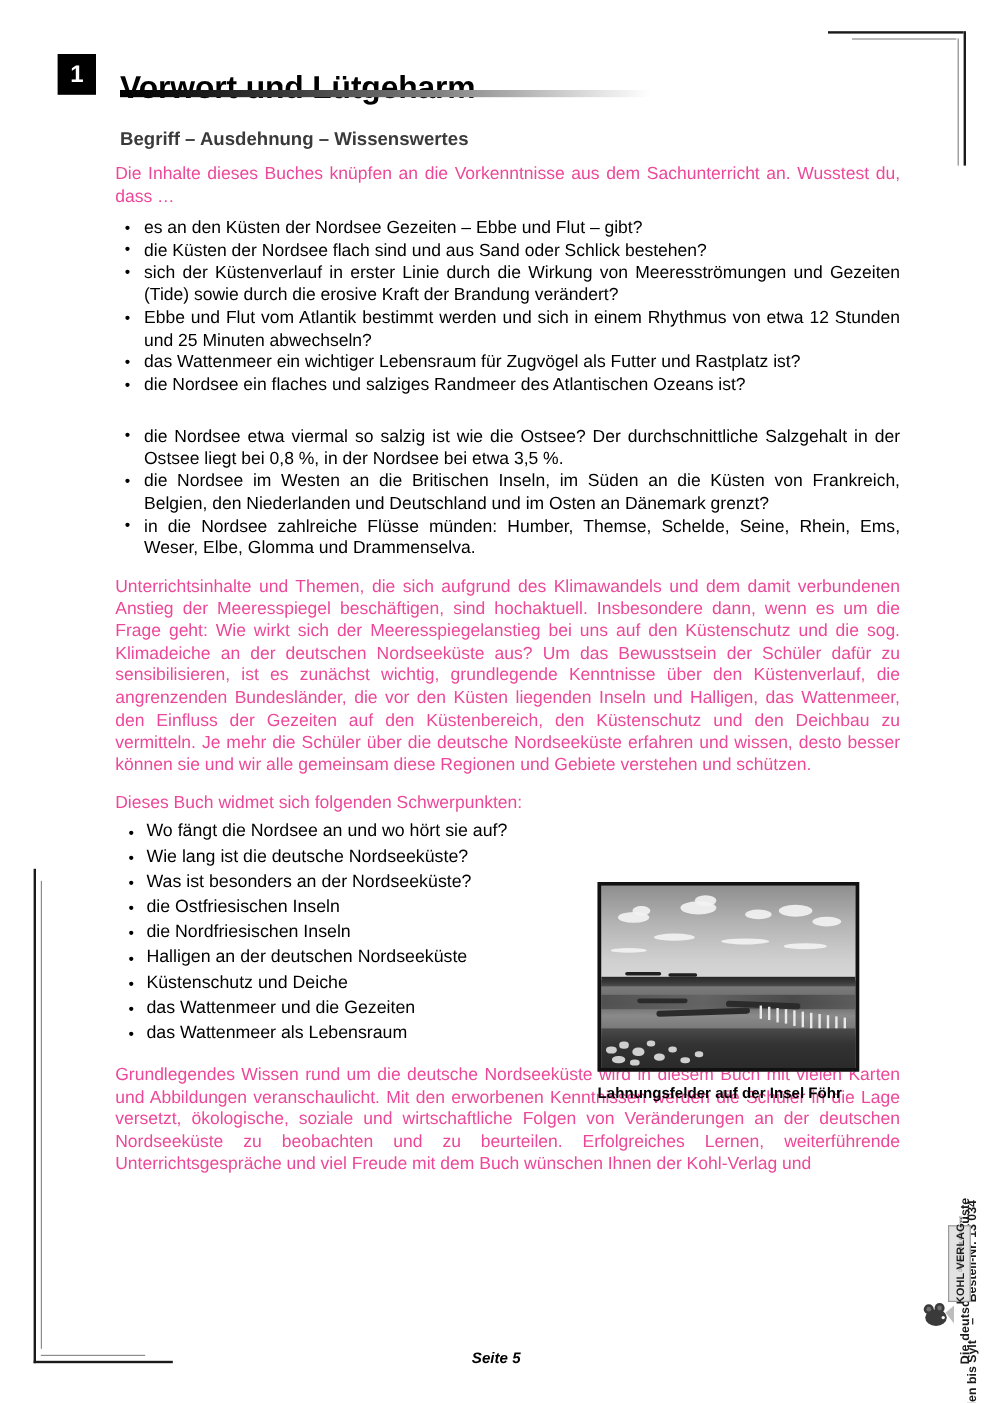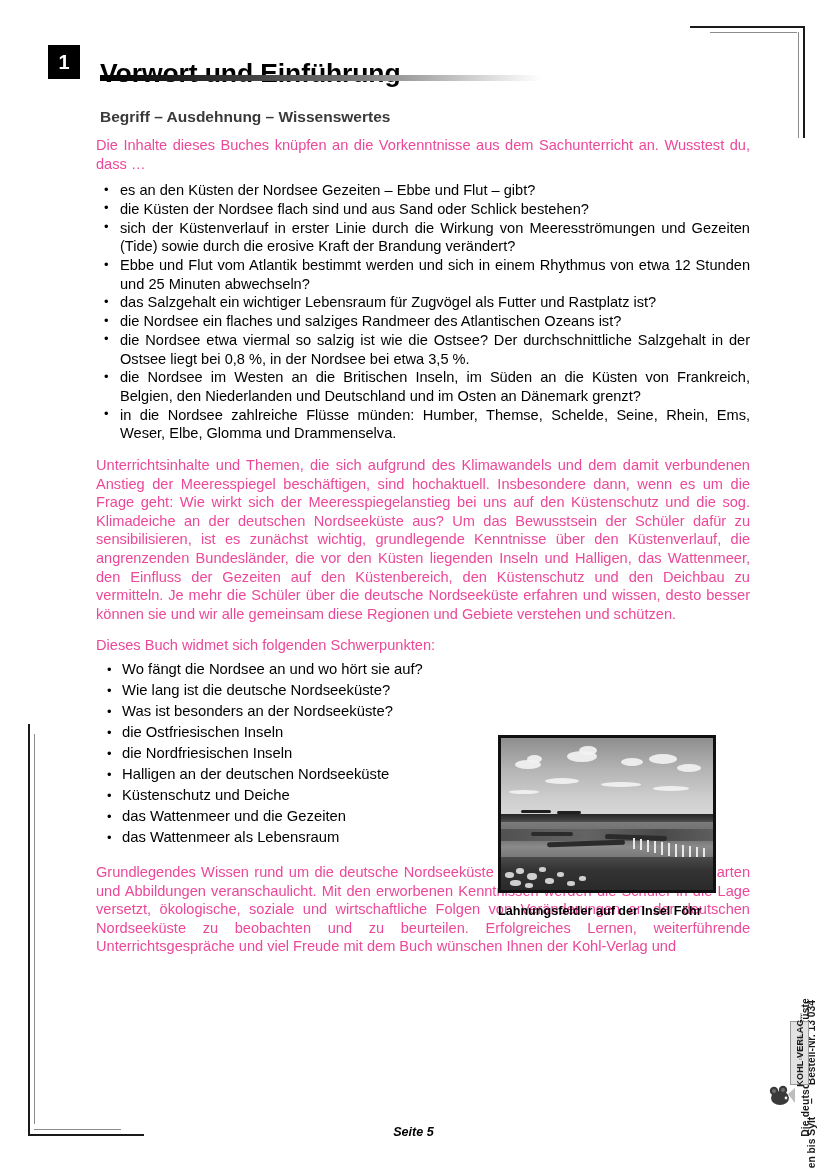--- a/index.html
+++ b/index.html
@@ -371,37 +371,37 @@
 
   <div class="corner" id="corner-bl">
     <div class="outer-v"></div>
     <div class="outer-h"></div>
     <div class="inner-v"></div>
     <div class="inner-h"></div>
   </div>
 
   <div id="header">
     <div id="chapter-badge">1</div>
-    <h1 id="page-title">Vorwort und Einführung</h1>
+    <h1 id="page-title">Vorwort und Lütgeharm</h1>
     <div id="title-rule"></div>
     <h2 id="subtitle">Begriff – Ausdehnung – Wissenswertes</h2>
   </div>
 
   <div id="content">
 
     <p class="body intro">Die Inhalte dieses Buches knüpfen an die Vorkenntnisse aus dem Sachunterricht an. Wusstest du, dass …</p>
 
     <ul class="bullets wrap-just" id="facts-list">
         <li style="text-align: justify;"><span>es an den Küsten der Nordsee Gezeiten – Ebbe und Flut – gibt?</span></li>
         <li style="text-align: justify;"><span>die Küsten der Nordsee flach sind und aus Sand oder Schlick bestehen?</span></li>
         <li style="text-align: justify;"><span>sich der Küstenverlauf in erster Linie durch die Wirkung von Meeresströmungen und Gezeiten (Tide) sowie durch die erosive Kraft der Brandung verändert?</span></li>
         <li style="text-align: justify;"><span>Ebbe und Flut vom Atlantik bestimmt werden und sich in einem Rhythmus von etwa 12 Stunden und 25 Minuten abwechseln?</span></li>
-        <li style="text-align: justify;"><span>das Salzgehalt ein wichtiger Lebensraum für Zugvögel als Futter und Rastplatz ist?</span></li>
+        <li style="text-align: justify;"><span>das Wattenmeer ein wichtiger Lebensraum für Zugvögel als Futter und Rastplatz ist?</span></li>
         <li style="text-align: justify;"><span>die Nordsee ein flaches und salziges Randmeer des Atlantischen Ozeans ist?</span></li>
-        <li style="text-align: justify;"><span>die Nordsee etwa viermal so salzig ist wie die Ostsee? Der durchschnittliche Salzgehalt in der Ostsee liegt bei 0,8 %, in der Nordsee bei etwa 3,5 %.</span></li>
+        <li style="text-align: justify; margin-top: 24px;"><span>die Nordsee etwa viermal so salzig ist wie die Ostsee? Der durchschnittliche Salzgehalt in der Ostsee liegt bei 0,8 %, in der Nordsee bei etwa 3,5 %.</span></li>
         <li style="text-align: justify;"><span>die Nordsee im Westen an die Britischen Inseln, im Süden an die Küsten von Frankreich, Belgien, den Niederlanden und Deutschland und im Osten an Dänemark grenzt?</span></li>
         <li style="text-align: justify;"><span>in die Nordsee zahlreiche Flüsse münden: Humber, Themse, Schelde, Seine, Rhein, Ems, Weser, Elbe, Glomma und Drammenselva.</span></li>
       </ul>
 
     <p class="body para">Unterrichtsinhalte und Themen, die sich aufgrund des Klimawandels und dem damit verbundenen Anstieg der Meeresspiegel beschäftigen, sind hochaktuell. Insbesondere dann, wenn es um die Frage geht: Wie wirkt sich der Meeresspiegelanstieg bei uns auf den Küstenschutz und die sog. Klimadeiche an der deutschen Nordseeküste aus? Um das Bewusstsein der Schüler dafür zu sensibilisieren, ist es zunächst wichtig, grundlegende Kenntnisse über den Küstenverlauf, die angrenzenden Bundesländer, die vor den Küsten liegenden Inseln und Halligen, das Wattenmeer, den Einfluss der Gezeiten auf den Küstenbereich, den Küstenschutz und den Deichbau zu vermitteln. Je mehr die Schüler über die deutsche Nordseeküste erfahren und wissen, desto besser können sie und wir alle gemeinsam diese Regionen und Gebiete verstehen und schützen.</p>
 
     <p class="body para" style="text-align:left;">Dieses Buch widmet sich folgenden Schwerpunkten:</p>
 
     <ul id="focus-list">
         <li><span>Wo fängt die Nordsee an und wo hört sie auf?</span></li>

